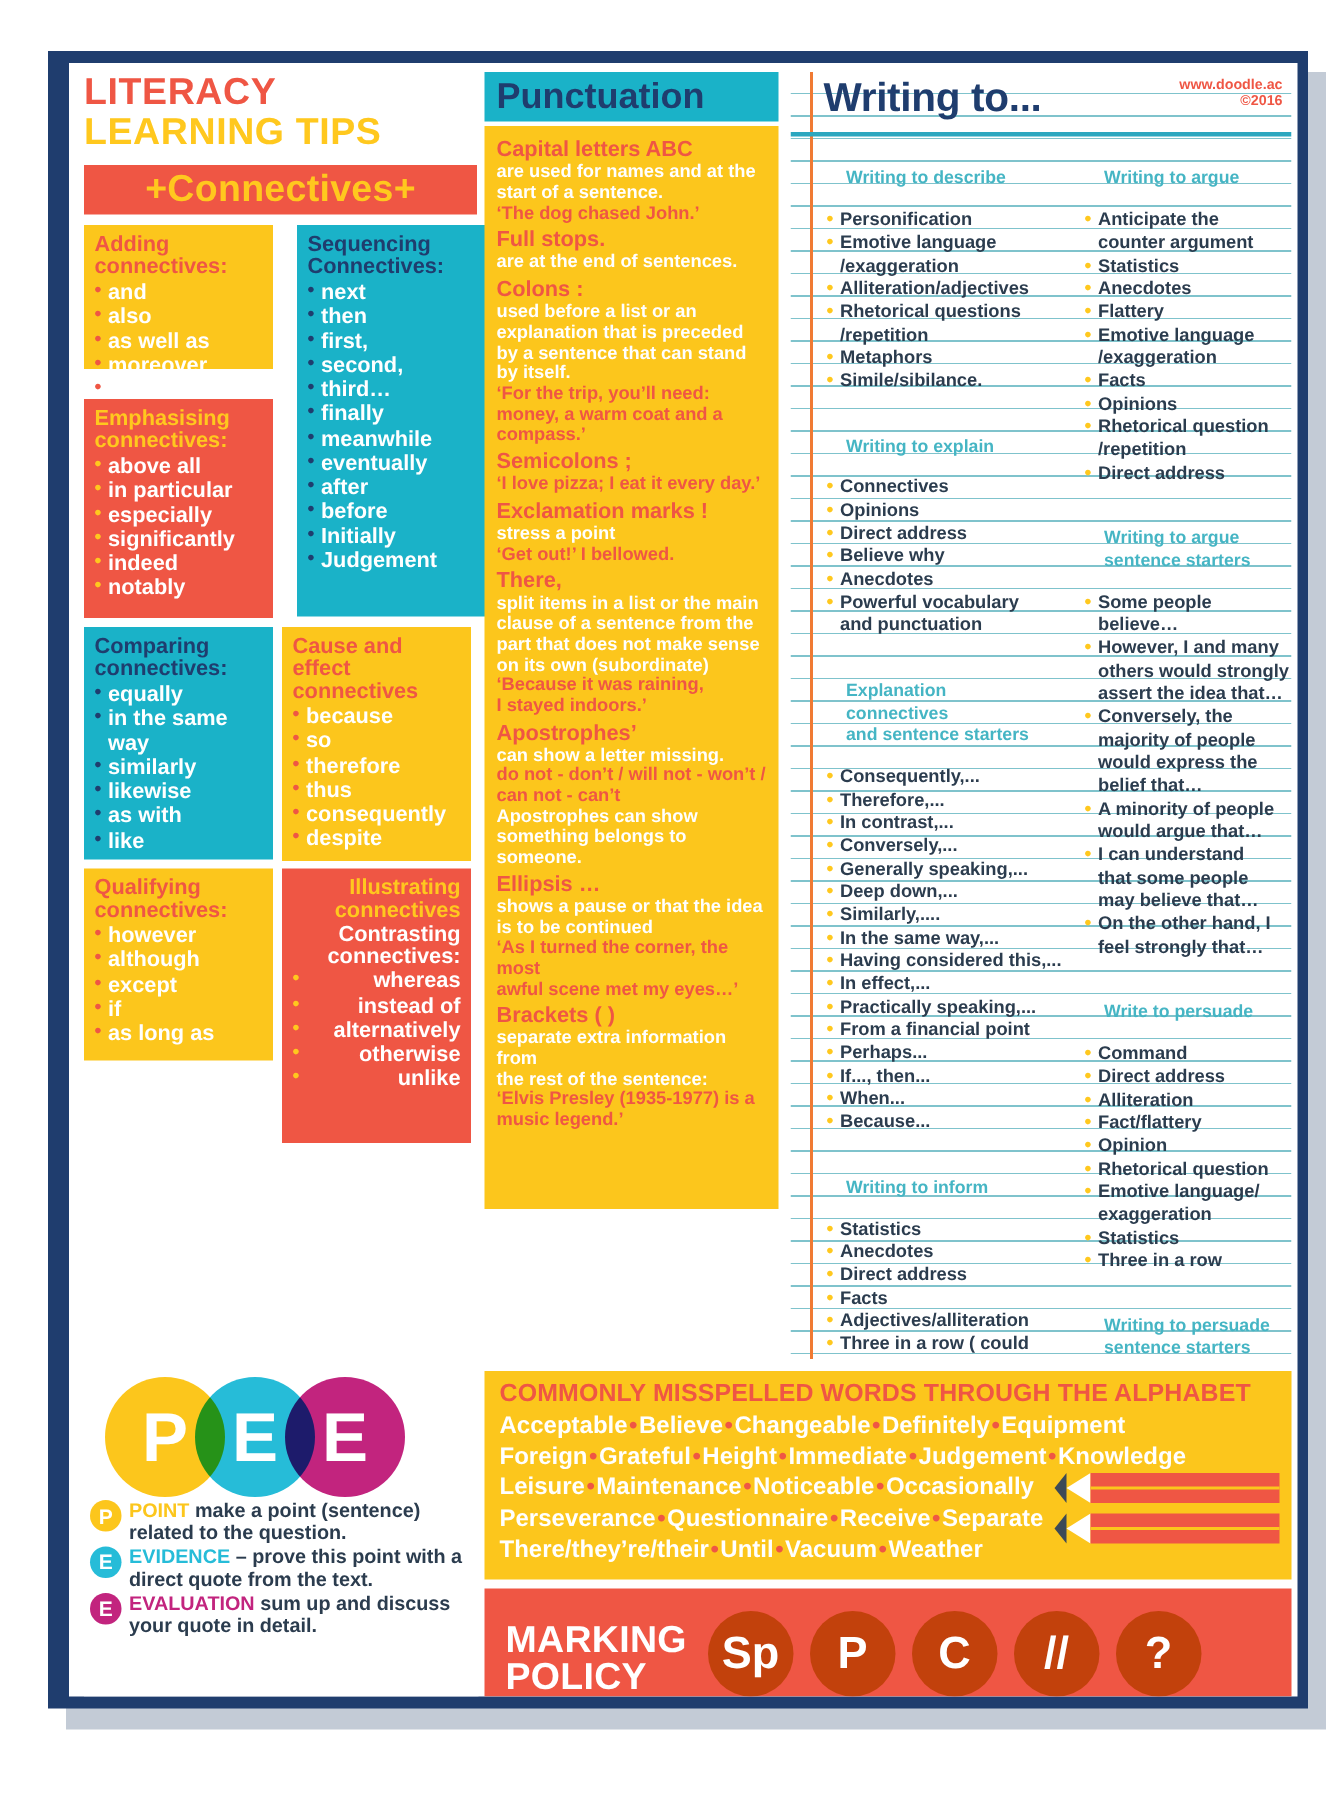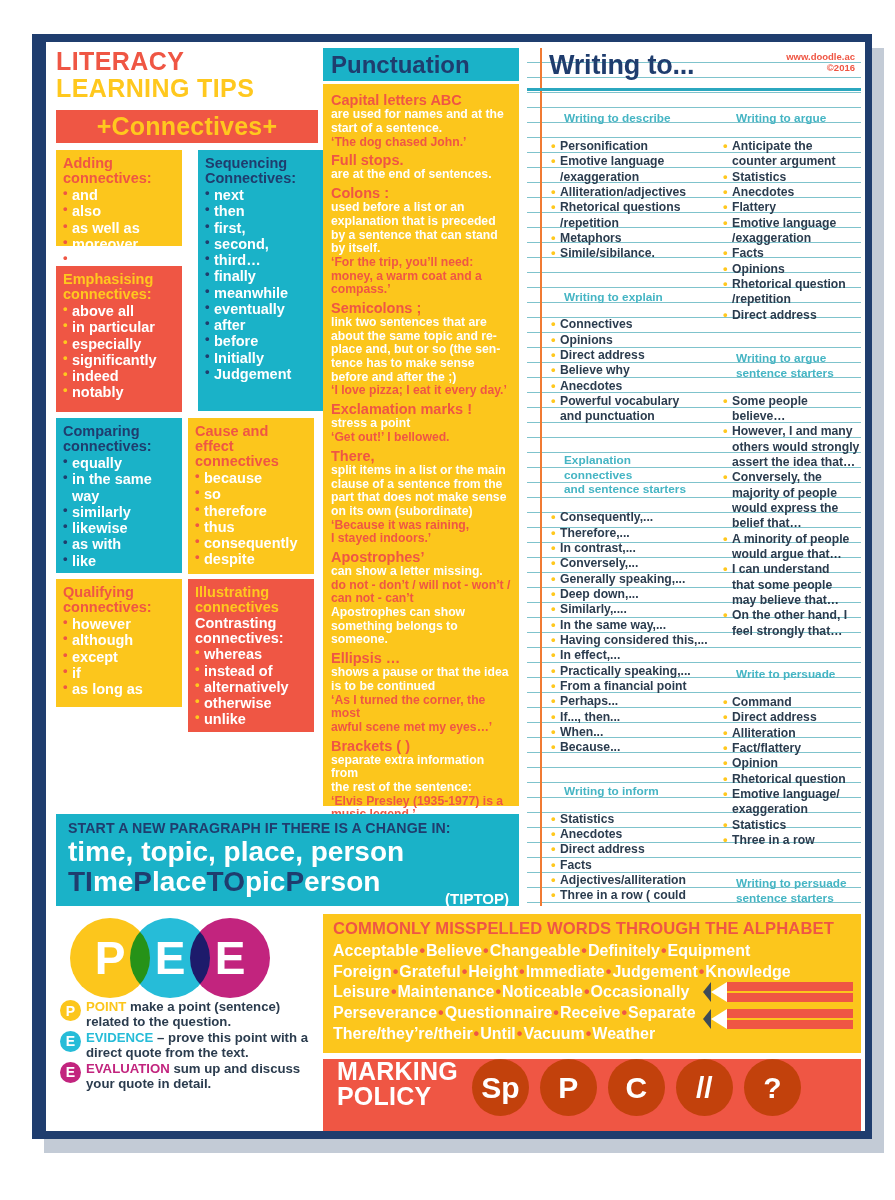--- a/index.html
+++ b/index.html
@@ -112,21 +112,21 @@
   .pencil{position:absolute;height:20px;}
   .pencil .tip{position:absolute;left:0;top:0;width:0;height:0;
      border-top:10px solid transparent;border-bottom:10px solid transparent;border-right:16px solid #ffffff;}
   .pencil .lead{position:absolute;left:0;top:0;width:0;height:0;
      border-top:10px solid transparent;border-bottom:10px solid transparent;border-right:8px solid #3d4a57;}
   .pencil .body{position:absolute;left:16px;top:0;right:0;height:20px;background:#ef5644;}
   .pencil .stripe{position:absolute;left:16px;top:9px;right:0;height:2px;background:#fcc61c;}
 
   
   #marking{left:277px;top:1017px;width:538px;height:72px;background:#ef5644;
-     display:flex;align-items:flex-start;padding-left:14px;box-sizing:border-box;}
+     display:flex;align-items:flex-end;padding-left:14px;box-sizing:border-box;}
   #marking .mtitle{font-size:25px;font-weight:bold;color:#ffffff;line-height:1.0;letter-spacing:.2px;}
   #marking .codes{display:flex;align-items:center;margin-left:14px;}
   .mcode{width:57px;height:57px;border-radius:50%;background:#c2410c;margin-right:11px;
      display:flex;align-items:center;justify-content:center;font-size:30px;font-weight:bold;color:#ffffff;}
 </style>
 </head>
 <body>
 
 <div class="stage">
   <div class="shadow"></div>
@@ -211,21 +211,21 @@
         <ul>
             <li>because</li>
             <li>so</li>
             <li>therefore</li>
             <li>thus</li>
             <li>consequently</li>
             <li>despite</li>
           </ul>
       </div>
 
-      <div class="cbox c-red" style="left:142px;top:537px;width:126px;height:153px;">
+      <div class="cbox c-red" style="left:142px;top:537px;width:126px;height:183px;text-align:right;">
         <h3>Illustrating<br>connectives</h3>
         <h4>Contrasting<br>connectives:</h4>
         <ul>
             <li>whereas</li>
             <li>instead of</li>
             <li>alternatively</li>
             <li>otherwise</li>
             <li>unlike</li>
           </ul>
       </div>
@@ -236,21 +236,20 @@
       <div class="col" id="punct-body">
           <div class="p-term">Capital letters ABC</div>
           <div class="p-def">are used for names and at the<br>start of a sentence.</div>
           <div class="p-ex">‘The dog chased John.’</div>
           <div class="p-term">Full stops.</div>
           <div class="p-def">are at the end of sentences.</div>
           <div class="p-term">Colons  :</div>
           <div class="p-def">used before a list or an<br>explanation that is preceded<br>by a sentence that can stand<br>by itself.</div>
           <div class="p-ex">‘For the trip, you’ll need:<br>money, a warm coat and a<br>compass.’</div>
           <div class="p-term">Semicolons ;</div>
-          <div class="p-def">link two sentences that are<br>about the same topic and re-<br>place and, but or so (the sen-<br>tence has to make sense<br>before and after the ;)</div>
           <div class="p-ex">‘I love pizza; I eat it every day.’</div>
           <div class="p-term">Exclamation marks !</div>
           <div class="p-def">stress a point</div>
           <div class="p-ex">‘Get out!’ I bellowed.</div>
           <div class="p-term">There,</div>
           <div class="p-def">split items in a list or the main<br>clause of a sentence from the<br>part that does not make sense<br>on its own (subordinate)</div>
           <div class="p-ex">‘Because it was raining,<br>I stayed indoors.’</div>
           <div class="p-term">Apostrophes’</div>
           <div class="p-def">can show a letter missing.</div>
           <div class="p-ex">do not - don’t / will not - won’t /<br>can not - can’t</div>
@@ -364,26 +363,20 @@
             <ul>
               <li>You need to…</li>
               <li>It is essential<span class="cont">that you …</span></li>
               <li>It is obvious that…</li>
               <li>I know that…</li>
               <li>To sum up…</li>
             </ul>
           </div>
       </div>
 
-      <div class="col" id="tiptop">
-        <div class="kick">START A NEW PARAGRAPH IF THERE IS A CHANGE IN:</div>
-        <div class="big">time, topic, place, person</div>
-        <div class="big2" id="tiptop-acronym"><b>TI</b><span>me</span><b>P</b><span>lace</span><b>TO</b><span>pic</span><b>P</b><span>erson</span></div>
-        <div class="tag">(TIPTOP)</div>
-      </div>
 
       <div class="col" id="pee">
         <div class="pee-circles" id="pee-circles">
             <div class="pee-c p">P</div>
             <div class="pee-c e1">E</div>
             <div class="pee-c e2">E</div>
           </div>
         <div id="pee-rows">
             <div class="pee-row">
               <div class="pee-badge p">P</div>

